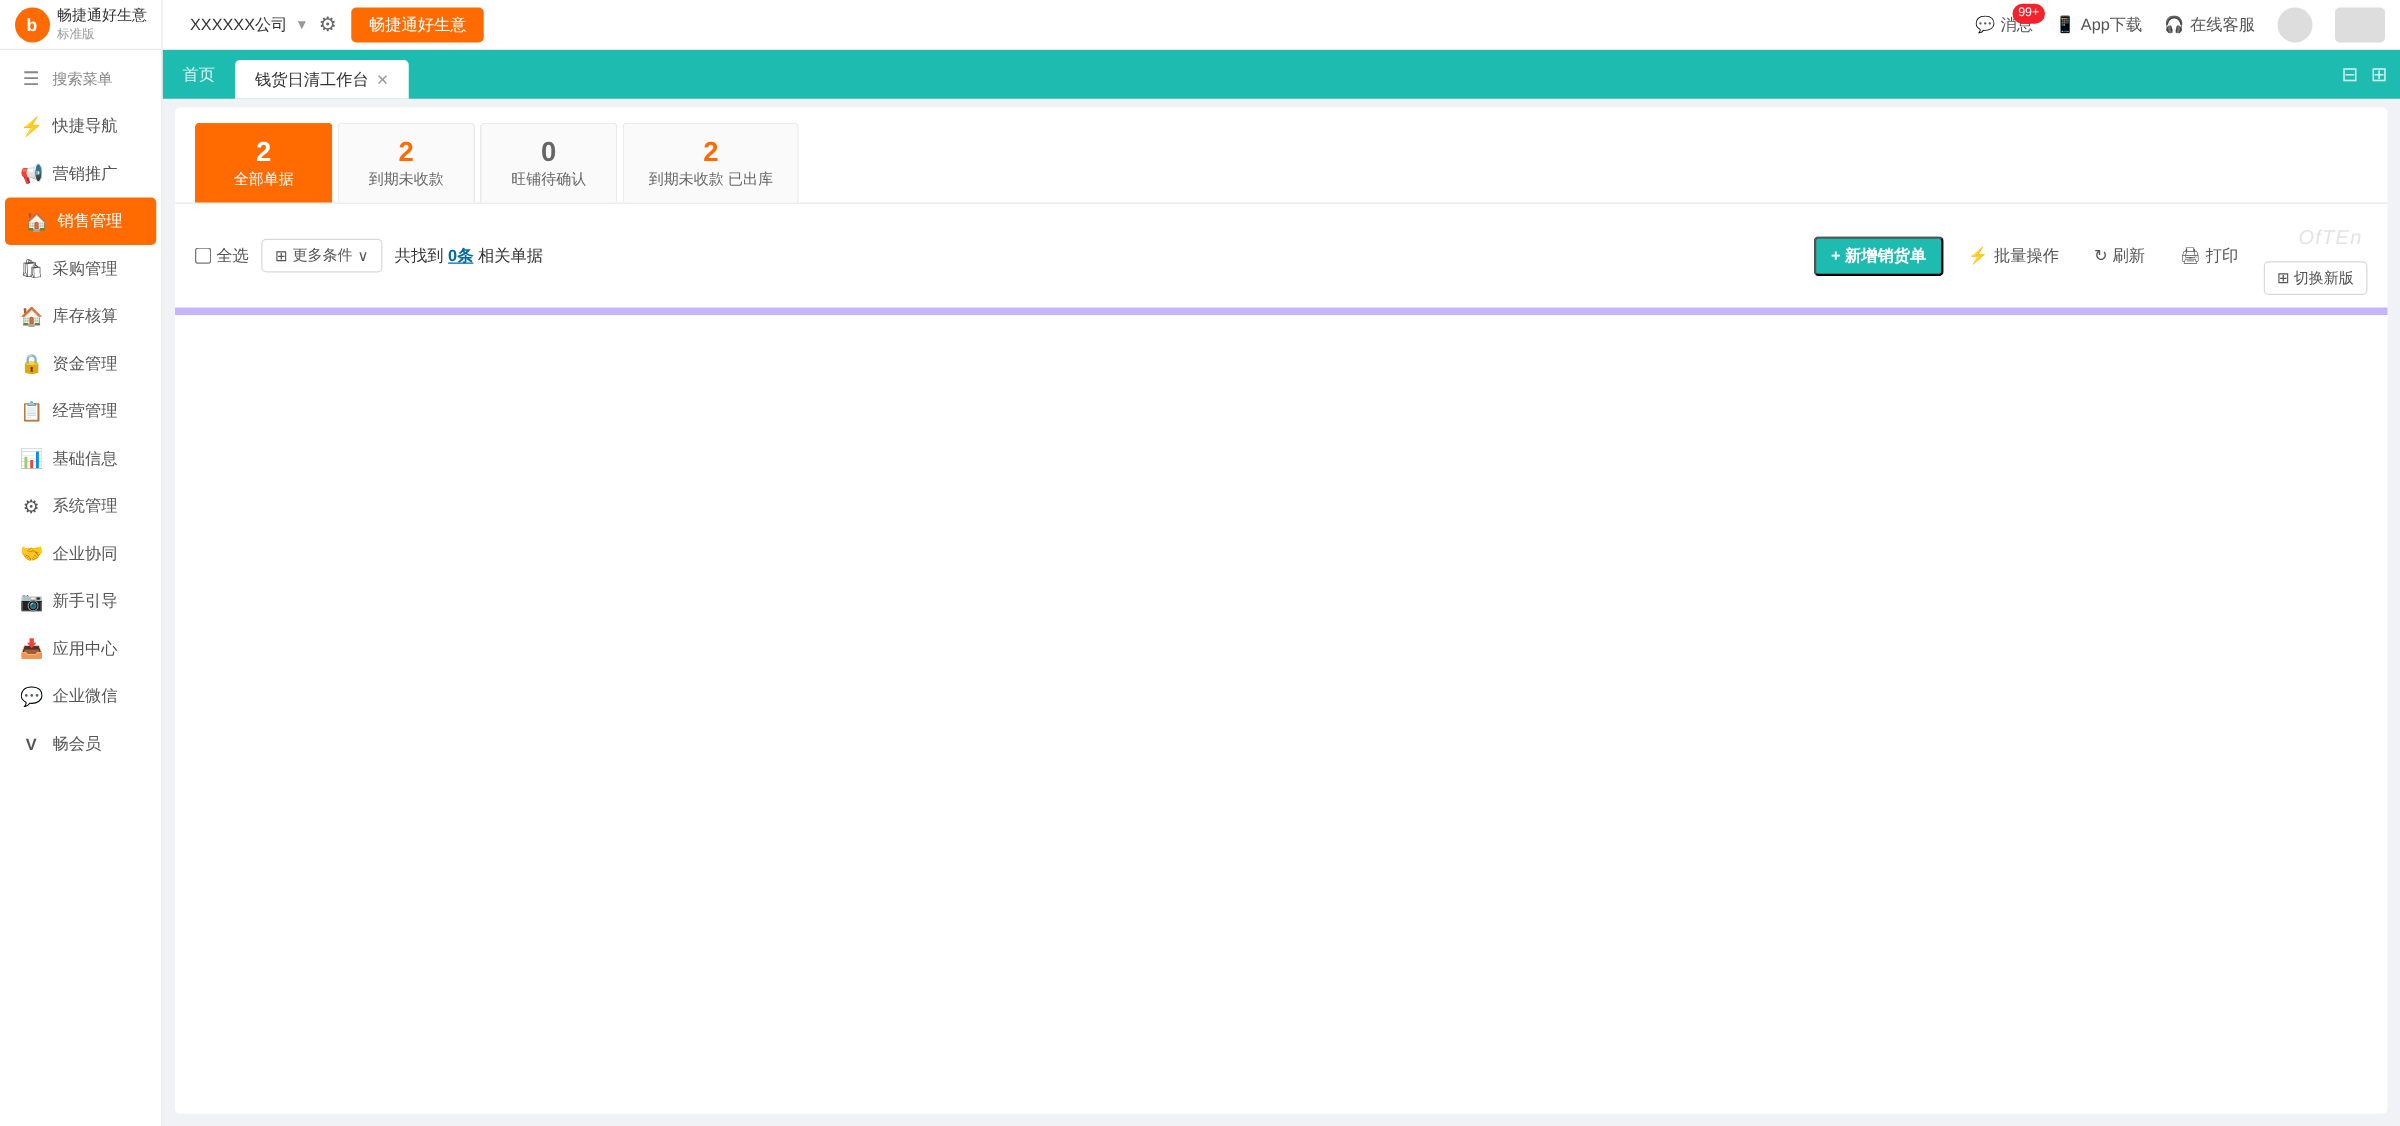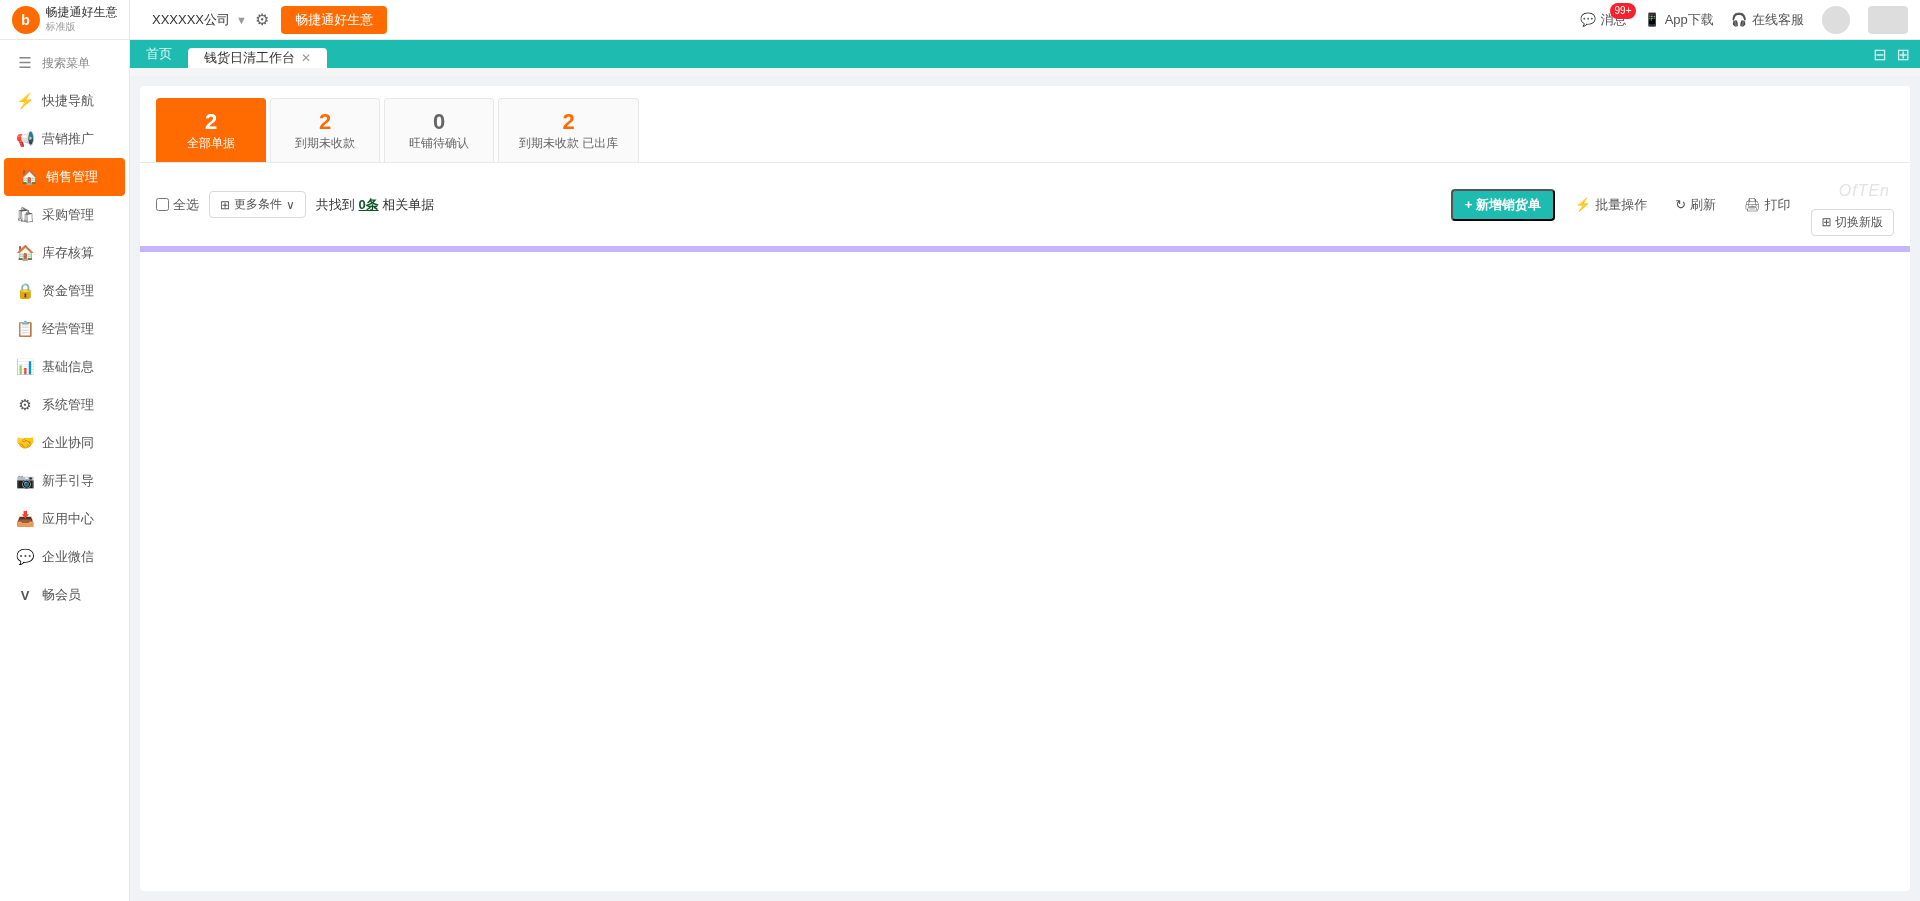--- a/index.html
+++ b/index.html
@@ -95,21 +95,21 @@
     }
     .avatar {
       width: 28px;
       height: 28px;
       border-radius: 50%;
       background: #ddd;
     }
 
     
     .nav-tabs-bar {
-      height: 28px;
+      height: 39px;
       background: #1ebcb0;
       display: flex;
       align-items: stretch;
       position: fixed;
       top: 40px; left: 130px; right: 0;
       z-index: 99;
     }
     .nav-tab {
       display: flex;
       align-items: center;
@@ -287,21 +287,21 @@
       gap: 4px;
       color: #555;
       cursor: pointer;
       border: 1px solid #d9d9d9;
       border-radius: 4px;
       padding: 4px 10px;
       background: #fff;
       font-size: 12px;
     }
     .result-text { color: #333; font-size: 13px; }
-    .result-count { color: #14532d; font-weight: bold; text-decoration: underline; }
+    .result-count { color: #0369a1; font-weight: bold; text-decoration: underline; }
     .action-btn {
       display: flex;
       align-items: center;
       gap: 4px;
       color: #555;
       cursor: pointer;
       font-size: 13px;
       padding: 4px 8px;
     }
     .action-btn.primary {

